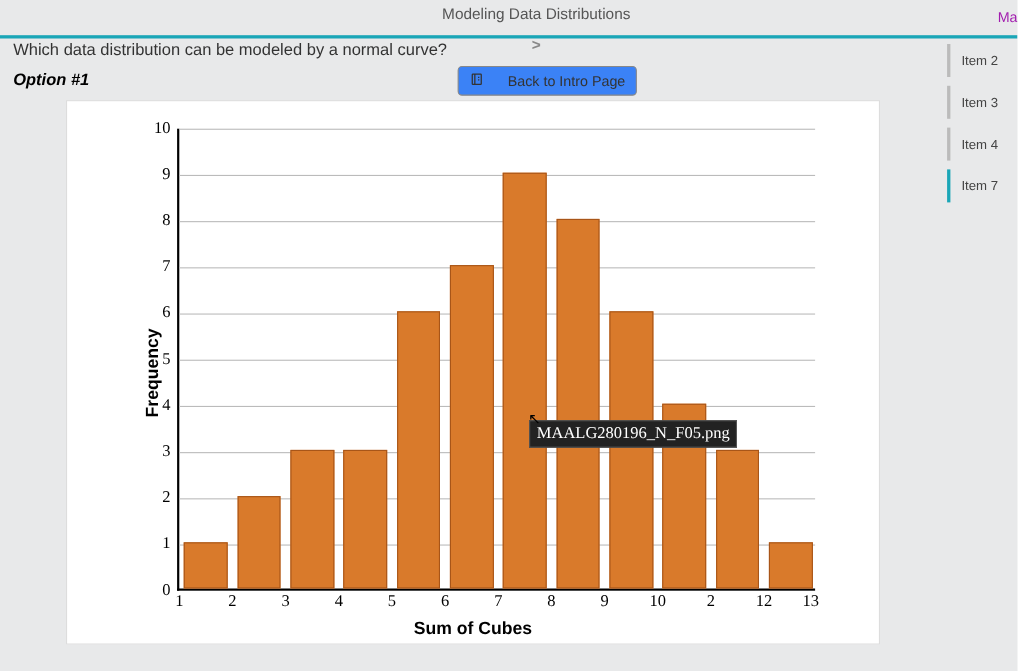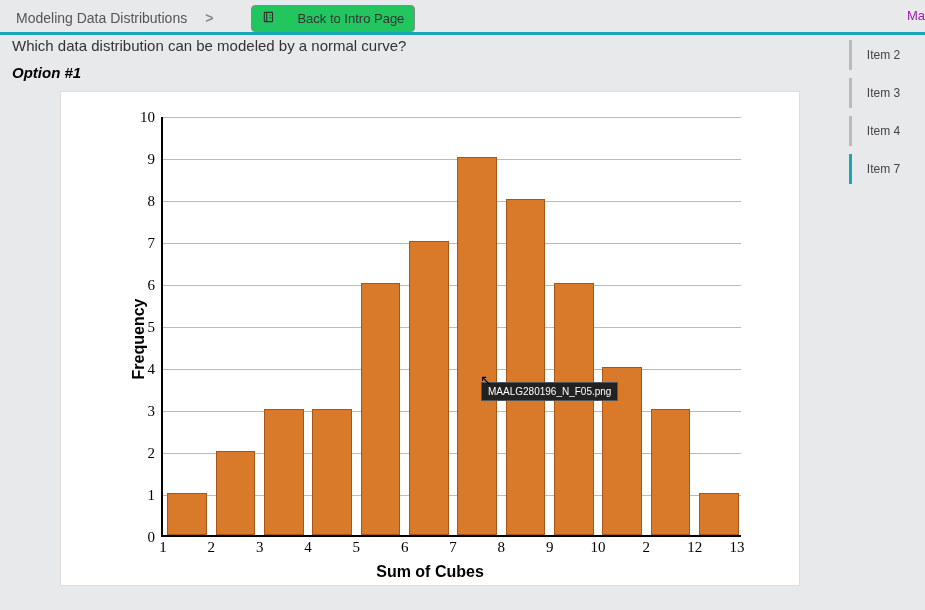--- a/index.html
+++ b/index.html
@@ -8,37 +8,38 @@
     background: #e8e9ea;
     width: 925px;
     height: 610px;
     overflow: hidden;
     position: relative;
   }
   .topbar {
     display: flex;
     align-items: center;
     gap: 12px;
-    padding: 4px 12px 0 16px;
+    padding: 4px 12px 0 62px;
     height: 32px;
     color: #555;
     font-size: 14px;
+    flex-direction: column;
   }
   .chevron { color: #888; font-weight: bold; padding: 0 6px; }
   .lesson-block { line-height: 1.1; }
   .lesson-num { font-size: 10px; color: #888; text-transform: uppercase; }
   .lesson-title { font-size: 13px; color: #333; }
   .back-btn {
     margin-left: 20px;
     border: 1px solid #888;
     border-radius: 4px;
     padding: 4px 10px;
     font-size: 13px;
     color: #333;
-    background: #22c55e;
+    background: #3b82f6;
     cursor: pointer;
     display: inline-flex;
     align-items: center;
     gap: 21px;
   }
   .back-btn svg { width: 14px; height: 14px; }
   .ma-label { position: absolute; right: 0; top: 8px; color: #a21caf; font-size: 13px; }
   .divider { height: 3px; background: #1aa6b7; width: 100%; }
   .question {
     font-size: 15px;
@@ -106,42 +107,42 @@
     bottom: 4px;
     left: 50%;
     transform: translateX(-50%);
     font-weight: bold;
     font-size: 16px;
   }
   .tooltip {
     position: absolute;
     background: #222;
     color: #fff;
-    font-size: 10px;
+    font-size: 15px;
     padding: 3px 6px;
     border: 1px solid #555;
     white-space: nowrap;
     top: 290px;
     left: 420px;
     pointer-events: none;
+    font-family: Liberation Serif, serif;
   }
   .cursor {
     position: absolute;
     top: 372px;
     left: 480px;
     font-size: 14px;
     color: #000;
     pointer-events: none;
   }
   .sidebar-items {
     position: absolute;
-    right: 16px;
+    right: 4px;
     top: 40px;
     width: 60px;
-    text-align: center;
   }
   .sidebar-item {
     font-size: 12px;
     color: #444;
     padding: 8px 4px 8px 10px;
     border-left: 3px solid #bbb;
     margin-bottom: 8px;
     cursor: pointer;
   }
   .sidebar-item.active { border-left-color: #1aa6b7; }

